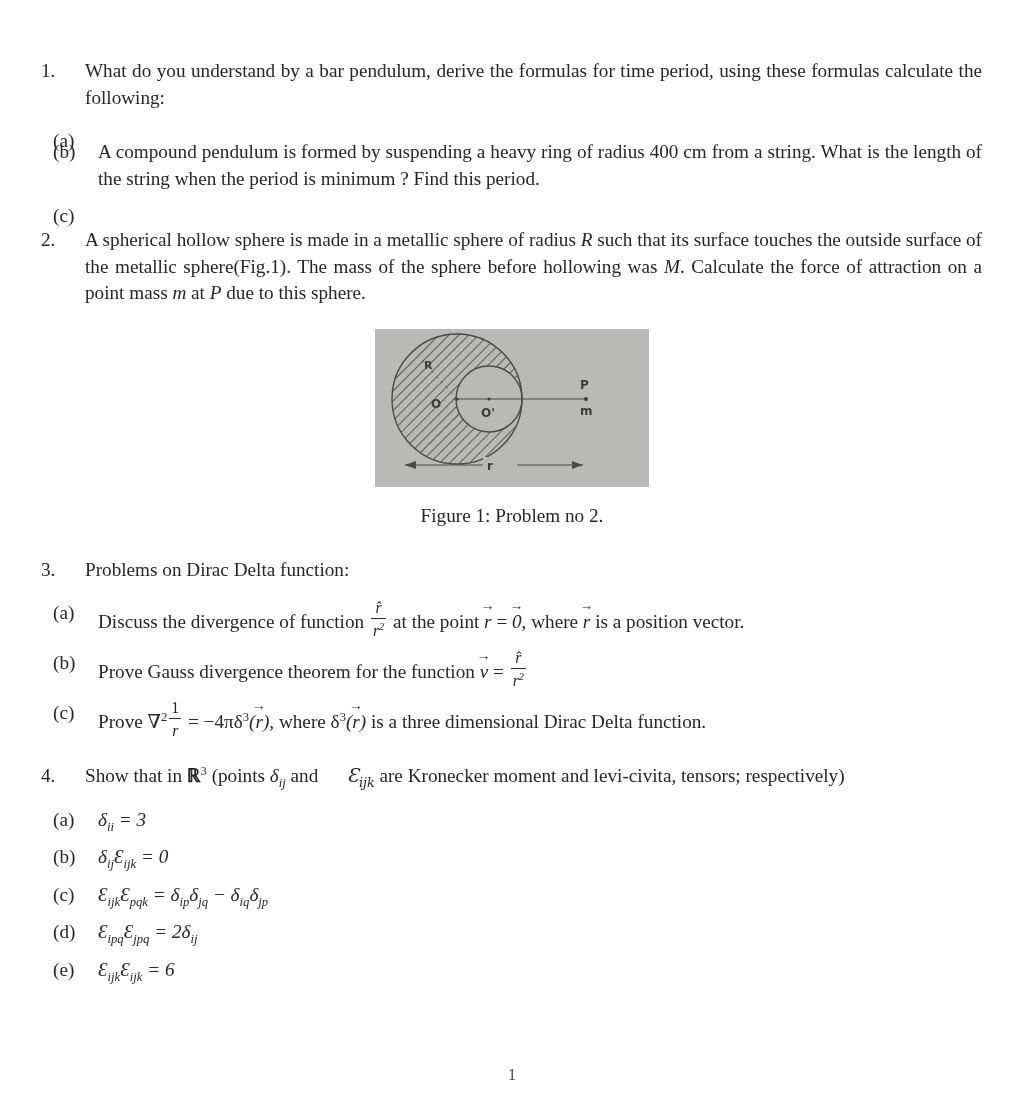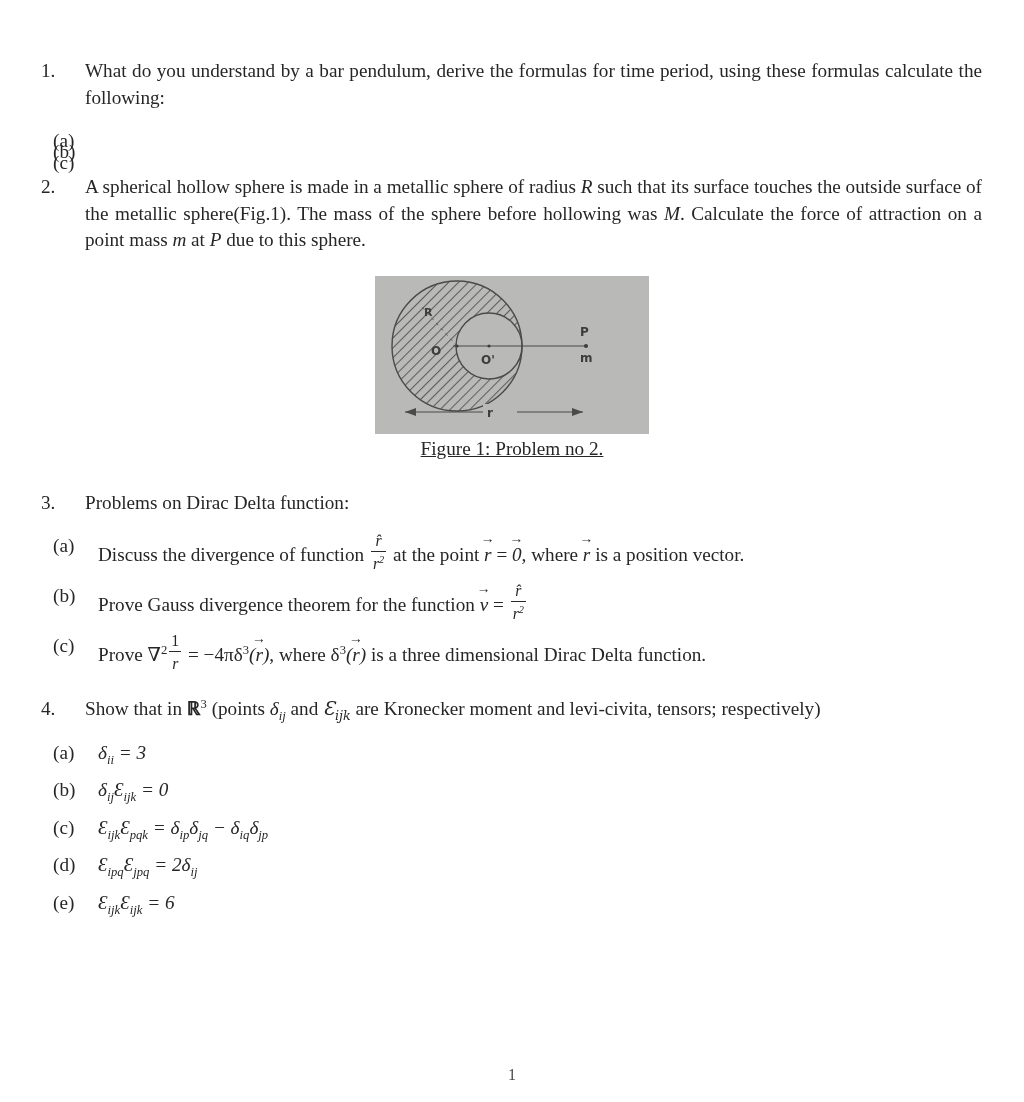--- a/index.html
+++ b/index.html
@@ -93,40 +93,39 @@
   .vec::after {
     content: "\2192";
     position: absolute;
     left: 50%;
     transform: translateX(-52%);
     top: -0.72em;
     font-size: 0.72em;
     font-style: normal;
     line-height: 1;
   }
-  .eps { font-family: "DejaVu Serif", serif; font-style: italic; }
+  .eps { font-family: "DejaVu Serif", serif; font-style: italic; margin-left: 24px; }
 
   
   .figure-wrap {
     width: 100%;
     text-align: center;
   }
   .figure-box {
     display: inline-block;
     position: relative;
     width: 274px;
     height: 158px;
     background: #b9b9b7;
   }
   .figure-box svg { display: block; }
   .figcaption {
     text-align: center;
     font-size: 19.2px;
-    margin-top: 0;
-    text-decoration: underline;
+    margin-top: 14px;
   }
 
   
   .page-number {
     position: absolute;
     left: 0;
     right: 0;
     bottom: 18px;
     text-align: center;
     font-size: 16px;
@@ -147,20 +146,21 @@
 
   <div class="gap-md"></div>
 
   <ul class="sublist">
     <li class="subitem" style="margin-left:53px;margin-right:42px;">
       <span class="submarker">(a)</span>
     </li>
     <div class="gap-sm"></div>
     <li class="subitem" style="margin-left:53px;margin-right:42px;">
       <span class="submarker">(b)</span>
+      <span>A compound pendulum is formed by suspending a heavy ring of radius 400 cm from a string. What is the length of the string when the period is minimum ? Find this period.</span>
     </li>
     <div class="gap-sm"></div>
     <li class="subitem" style="margin-left:53px;margin-right:42px;">
       <span class="submarker">(c)</span>
     </li>
   </ul>
 
   <div class="gap-lg"></div>
 
   <div class="qitem">

